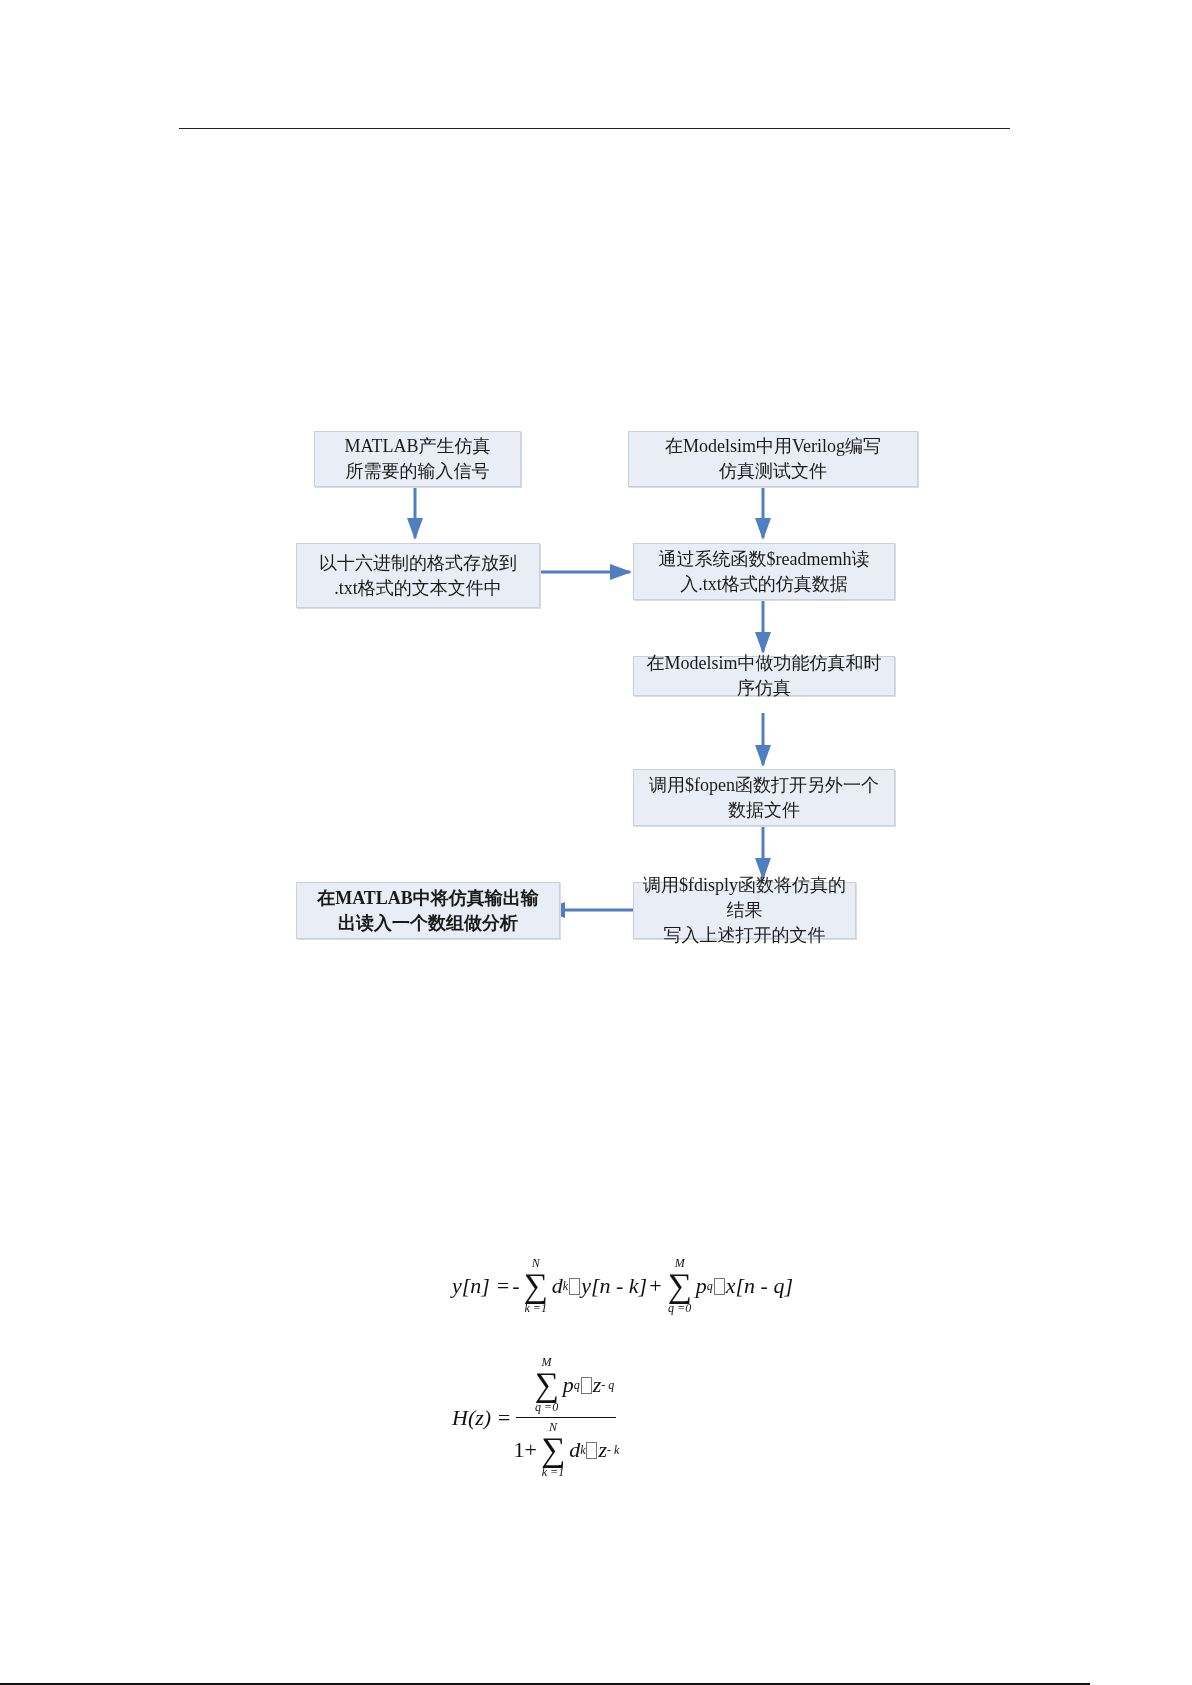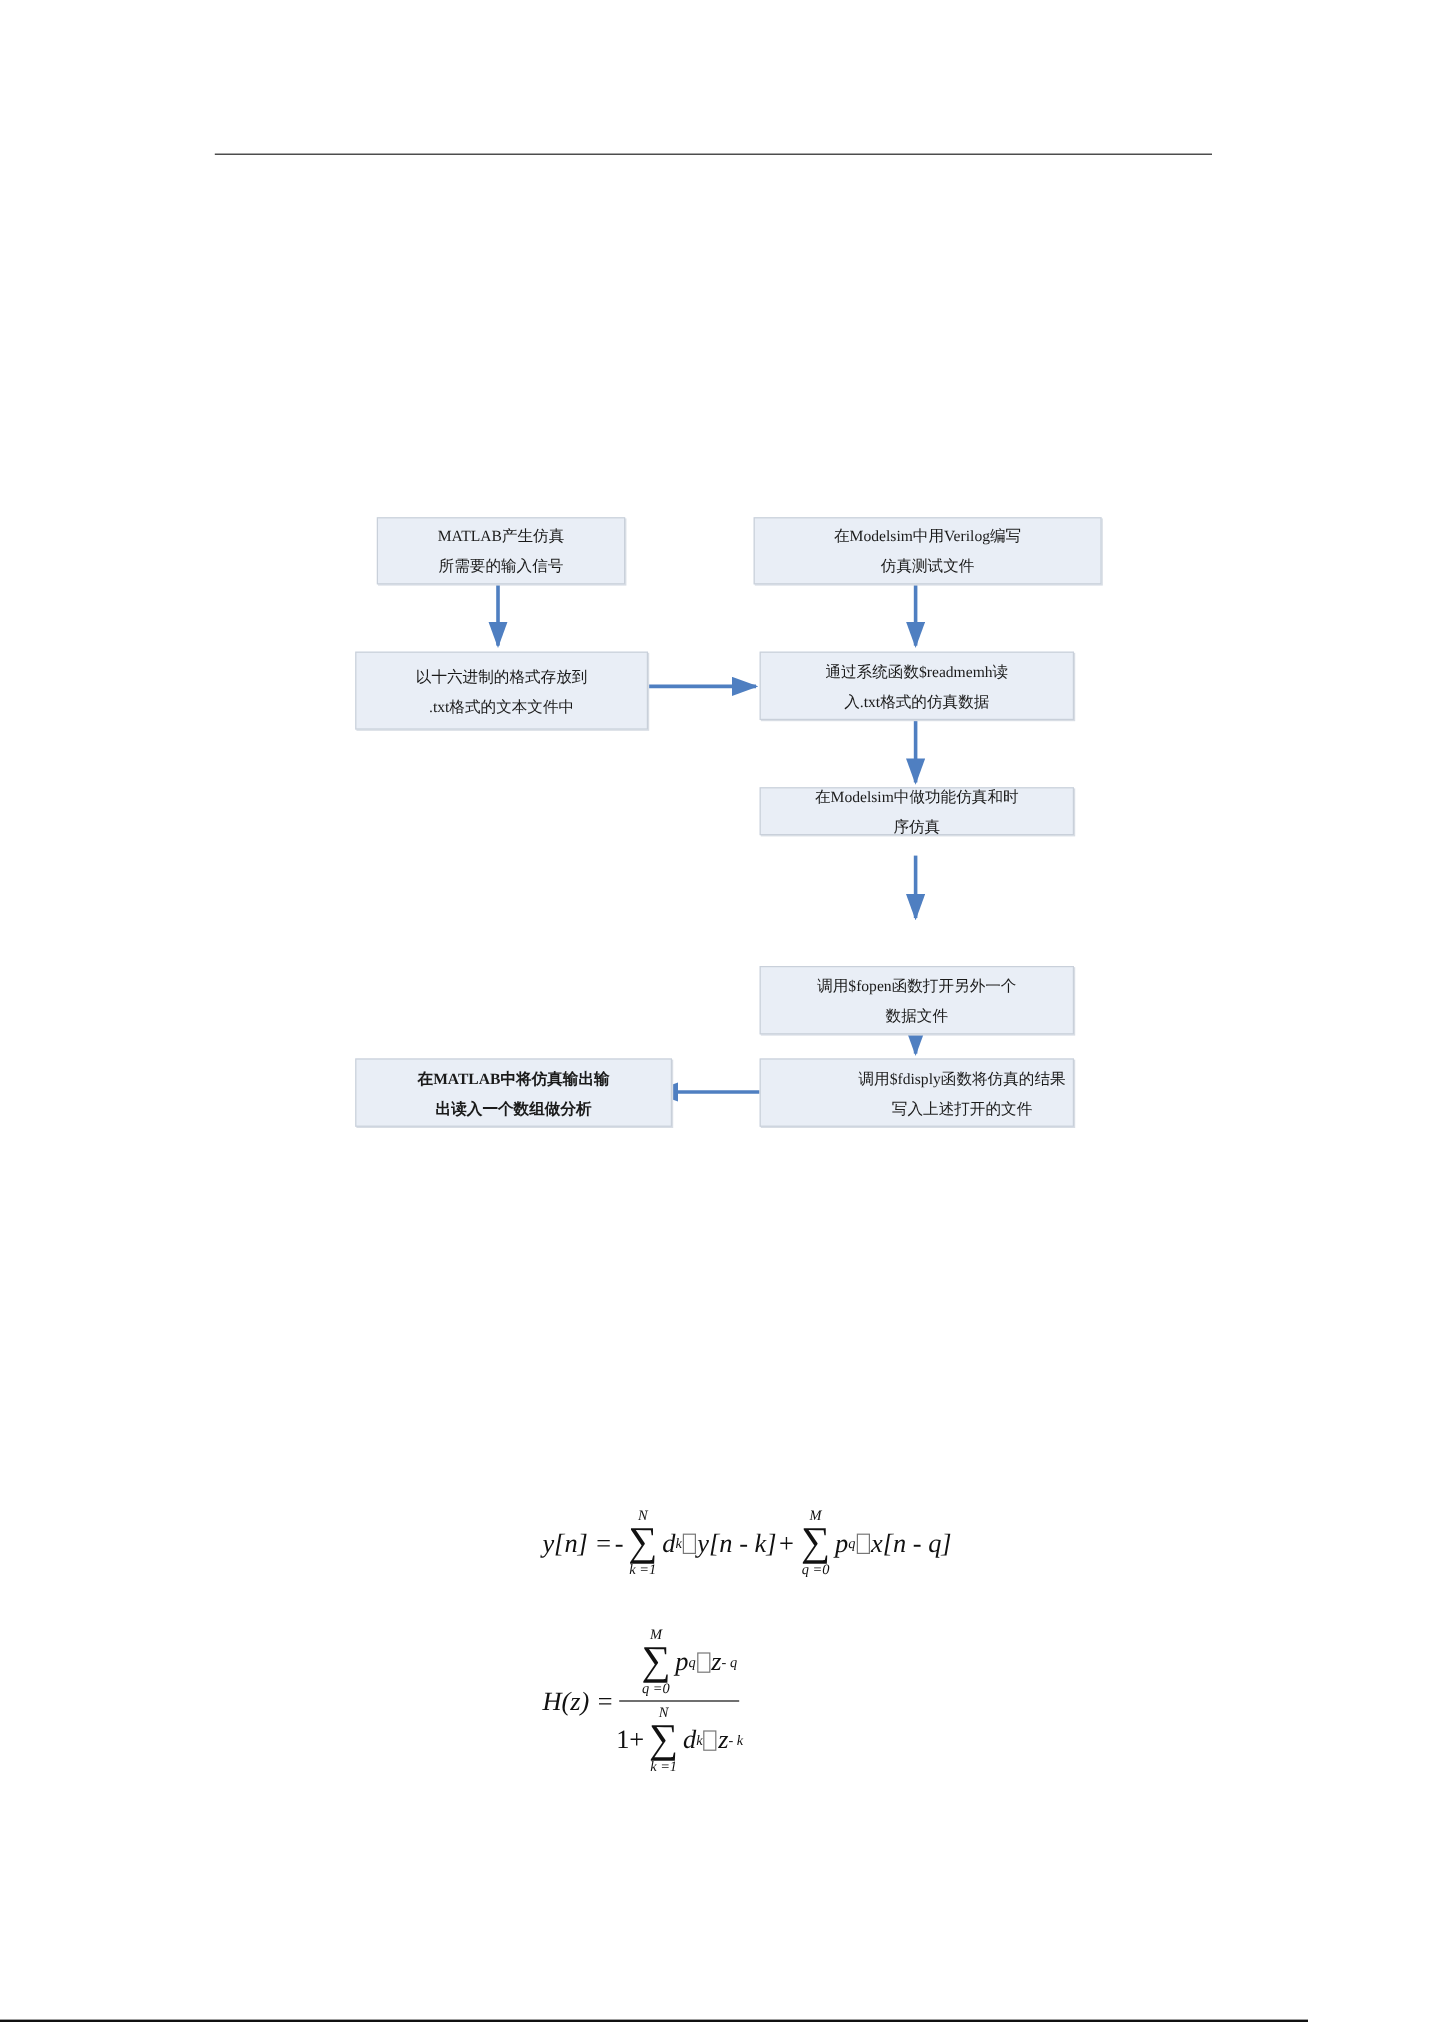--- a/index.html
+++ b/index.html
@@ -2,21 +2,21 @@
 <html><head>
 <meta charset="utf-8">
 <style>
   html, body { margin:0; padding:0; background:#ffffff; }
   body { width:1192px; height:1685px; position:relative; overflow:hidden;
          font-family:"Liberation Serif","DejaVu Serif",serif; color:#111; }
   .hr-top { position:absolute; left:179px; top:128px; width:831px; height:1px; background:#222; }
   .hr-bottom { position:absolute; left:0; top:1683px; width:1090px; height:2px; background:#111; }
   .box { position:absolute; background:#E9EEF6; border:1px solid #c9d0da;
          box-shadow:1px 1px 0 #d8dde4; display:flex; align-items:center; justify-content:center;
-         text-align:center; font-size:13px; line-height:25px; color:#1a1a1a; box-sizing:border-box; padding:0 6px; }
+         text-align:center; font-size:18px; line-height:25px; color:#1a1a1a; box-sizing:border-box; padding:0 6px; }
   .box span { display:block; }
   svg.arrows { position:absolute; left:0; top:0; }
   .formula { position:absolute; font-family:"Liberation Serif","DejaVu Serif",serif; font-style:italic; color:#111; }
   .sm { font-size:12px; font-style:italic; }
   .sig { font-style:normal; font-size:34px; line-height:30px; }
   .sumcol { display:inline-flex; flex-direction:column; align-items:center; vertical-align:middle; margin:0 4px; }
   .up { font-style:normal; }
   .sqr { display:inline-block; width:9px; height:15px; border:1px solid #777; vertical-align:middle; margin:0 1px; }
 </style>
 </head>
@@ -67,27 +67,27 @@
       <span>通过系统函数$readmemh读</span>
       <span>入.txt格式的仿真数据</span>
     </div>
 </div>
 <div class="box" style="left:633px;top:656px;width:262px;height:40px;">
   <div>
       <span>在Modelsim中做功能仿真和时</span>
       <span>序仿真</span>
     </div>
 </div>
-<div class="box" style="left:633px;top:769px;width:262px;height:57px;margin-top:36px;">
+<div class="box" style="left:633px;top:769px;width:262px;height:57px;">
   <div>
       <span>调用$fopen函数打开另外一个</span>
       <span>数据文件</span>
     </div>
 </div>
-<div class="box" style="left:633px;top:882px;width:262px;height:57px;justify-content:flex-end;">
+<div class="box" style="left:633px;top:882px;width:223px;height:57px;">
   <div>
       <span>调用$fdisply函数将仿真的结果</span>
       <span>写入上述打开的文件</span>
     </div>
 </div>
 <div class="box" style="left:296px;top:882px;width:264px;height:57px;font-weight:bold;">
   <div>
       <span>在MATLAB中将仿真输出输</span>
       <span>出读入一个数组做分析</span>
     </div>

